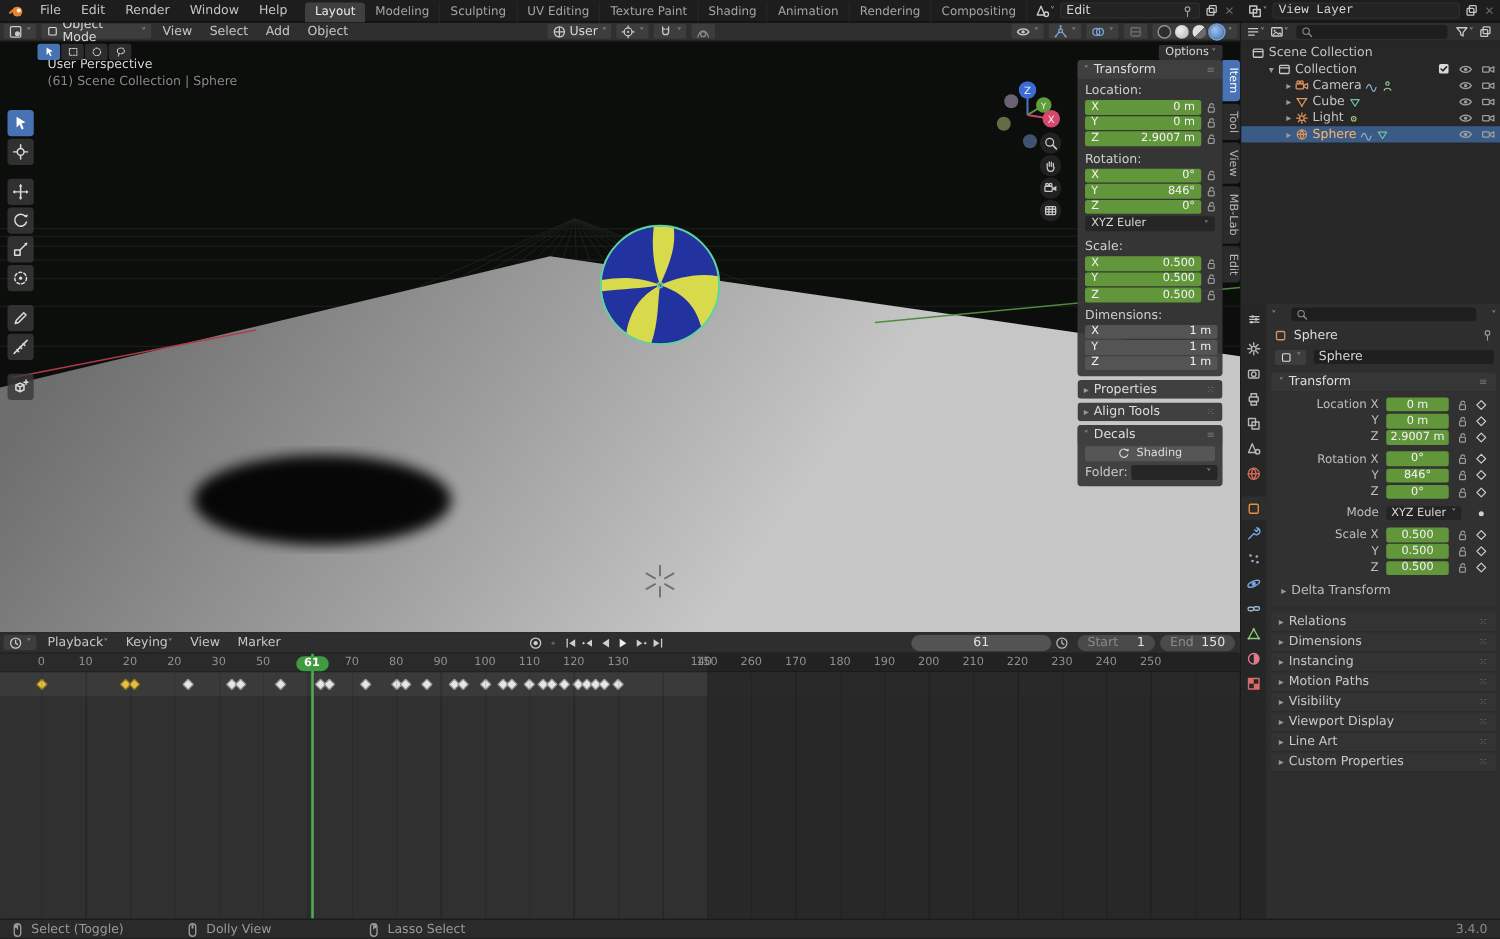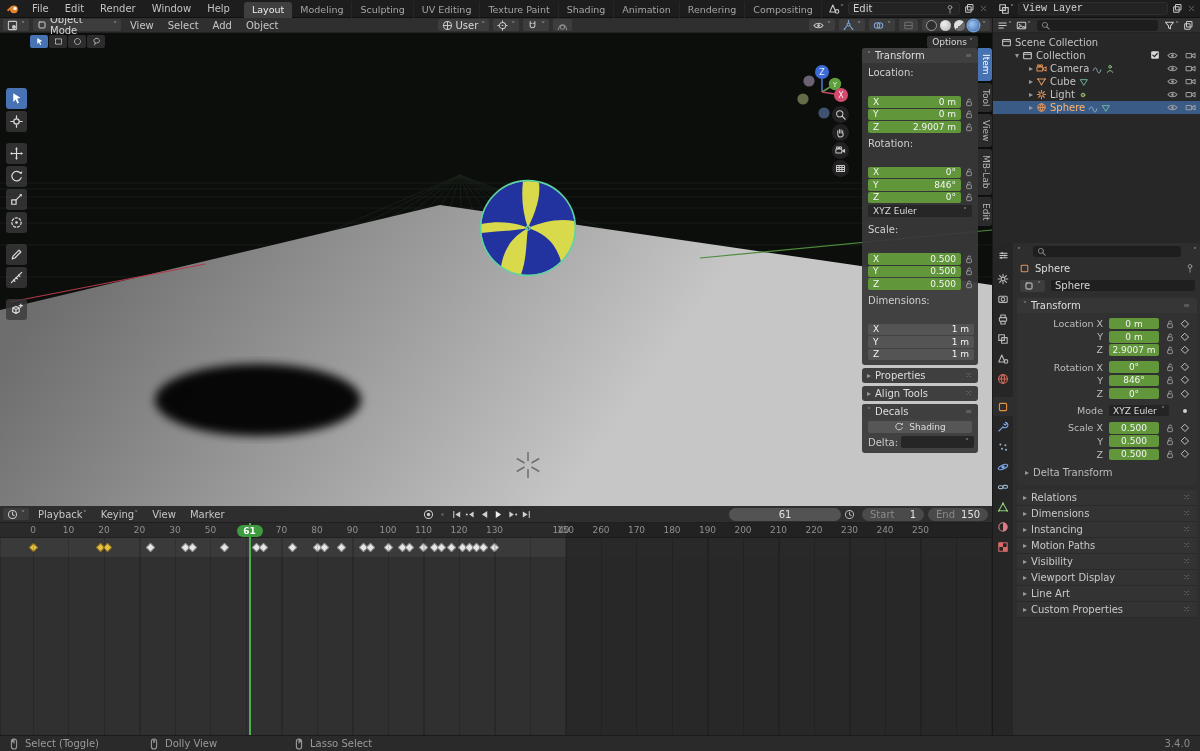--- a/index.html
+++ b/index.html
@@ -33,21 +33,21 @@
   .tbtn{position:absolute;width:21px;height:21px;background:#3a3a3acc;border-radius:3px;display:flex;align-items:center;justify-content:center;color:#dcdcdc}
   .tbtn.active{background:#4772b3;color:#fff}
   #options-btn{right:14px;top:3px;height:12px;background:#383838cc;border-radius:2px;display:flex;align-items:center;gap:2px;padding:0 5px;font-size:9px;color:#d8d8d8;z-index:6}
   #navgizmo{left:792px;top:29px;z-index:6}
   .navbtn{position:absolute;left:832px;width:17px;height:17px;border-radius:50%;background:#2a2a2ab8;display:flex;align-items:center;justify-content:center;color:#cbcbcb;z-index:6}
   
   #npanel{left:862px;top:48px;width:116px;z-index:8}
   .npan{background:#383838f0;border-radius:3px;margin-bottom:3px;overflow:hidden}
   .npanhdr{height:15px;display:flex;align-items:center;gap:4px;padding:0 5px;color:#dedede;background:#3f3f3f}
   .grip{margin-left:auto;color:#7c7c7c;font-size:8px;letter-spacing:1px}
-  .nlabel{color:#cfcfcf;padding:4px 6px 18px}
+  .nlabel{color:#cfcfcf;padding:4px 6px 2px}
   .nrow{display:flex;align-items:center;margin:0 4px 1px 6px;gap:3px}
   .nfield{flex:1;height:11.5px;border-radius:2px;display:flex;align-items:center;padding:0 5px;font-size:9px;color:#f4f4f4}
   .nfield .ax{width:12px}
   .nfield .val{margin-left:auto}
   .ndrop{height:12px;background:#262626;border-radius:2px;display:flex;align-items:center;padding:0 5px;margin:2px 6px 3px;color:#dcdcdc;font-size:9px}
   
   #ntabs{left:978px;top:48px;width:14px;z-index:8}
   .vtab{writing-mode:vertical-rl;font-size:9px;background:#2b2b2b;color:#b5b5b5;border-radius:0 3px 3px 0;padding:6px 1px;margin-bottom:2px;text-align:center;width:14px}
   .vtab.active{background:#4772b3;color:#fff}
   
@@ -339,20 +339,24 @@
       <path d="M0 0 C-12 7 -23 16 -27 38.5 A47 47 0 0 1 -46.6 5 C-30 3 -14 3 0 0 Z" fill="#2233a0"></path>
       <circle r="47.4" fill="none" stroke="#5cd3a3" stroke-width="1.6"></circle>
       <circle r="2.1" fill="none" stroke="#5cd3a3" stroke-width="1.2"></circle>
     </g>
     <g transform="translate(528,432)" stroke="#6f6f6f" stroke-width="1.5">
       <path d="M0 -13V-4M0 4V13"></path>
       <path d="M0 -13V-4M0 4V13" transform="rotate(60)"></path>
       <path d="M0 -13V-4M0 4V13" transform="rotate(120)"></path>
     </g>
   </svg>
+  <div id="overlay-text" class="abs">
+    <div>User Perspective</div>
+    <div class="dimtext">(61) Scene Collection | Sphere</div>
+  </div>
   <div id="selmodes" class="abs">
       <span class="smbtn active">
         <span class="ic" style="height: 9px; width: 9px;">
           <svg viewBox="0 0 12 12">
             <path fill="currentColor" stroke="none" d="M3 1.2 9.6 5.4 6.7 6.2 8.3 10 6.8 10.7 5.2 7 3 9.2Z"></path>
           </svg>
         </span>
       </span>
       <span class="smbtn">
         <span class="ic" style="height: 9px; width: 9px;">
@@ -673,21 +677,21 @@
       <div class="ndrop" style="background: rgb(86, 86, 86); justify-content: center; gap: 5px;">
         <span class="ic" style="height: 10px; width: 10px; color: rgb(220, 220, 220);">
           <svg viewBox="0 0 12 12">
             <path d="M9.9 6.8A4 4 0 1 1 9.4 3.2"></path>
             <path fill="currentColor" stroke="none" d="M10.9 1.3 8.6 2l1.8 1.8Z"></path>
           </svg>
         </span>
         <span>Shading</span>
       </div>
       <div class="nrow" style="margin: 2px 4px 5px 6px;">
-        <span>Delta:</span>
+        <span>Folder:</span>
         <span class="ndrop" style="flex: 1 1 0%; margin: 0px;">
           <span style="flex: 1 1 0%;"></span>
           <span class="chev">˅</span>
         </span>
       </div>
     </div>
   </div>
 <div id="ntabs" class="abs">
     <div class="vtab active">Item</div>
     <div class="vtab">Tool</div>

